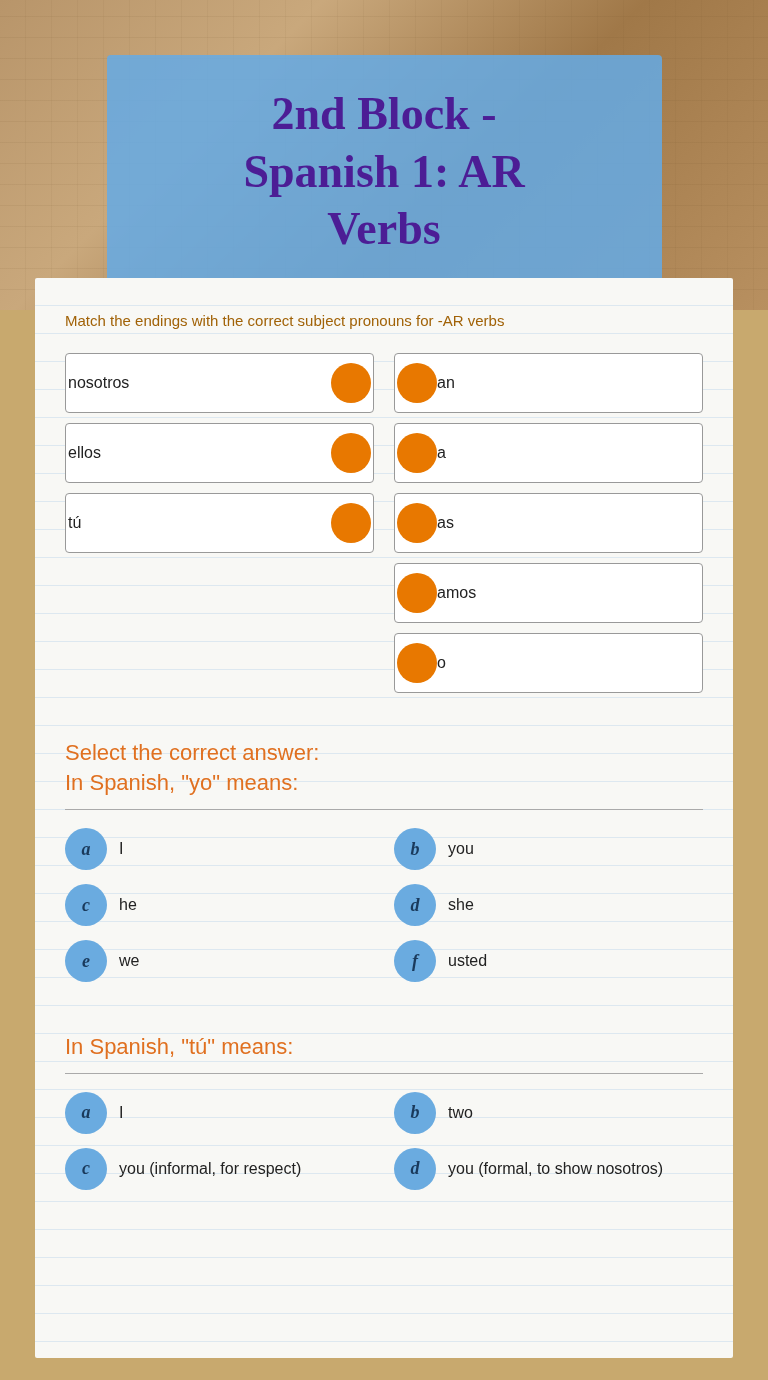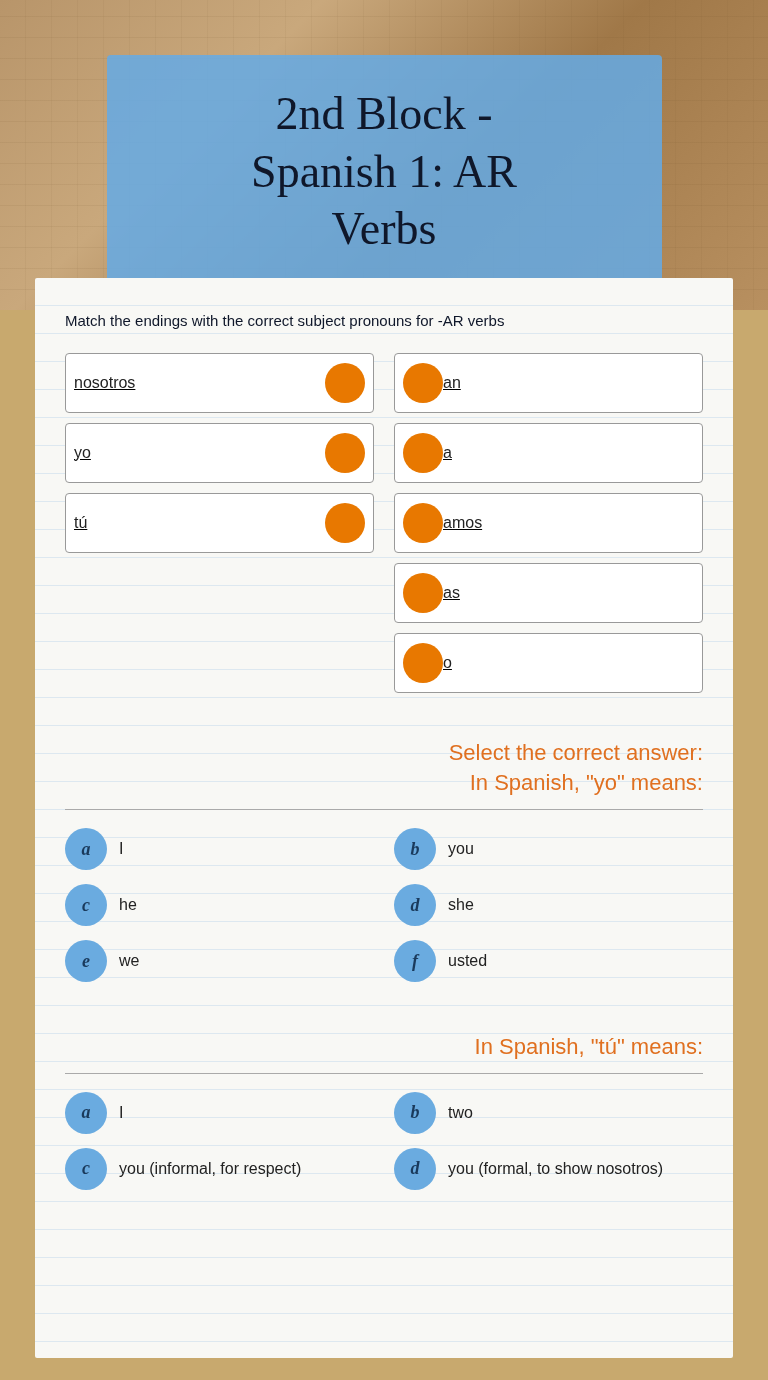--- a/index.html
+++ b/index.html
@@ -37,22 +37,22 @@
       margin: 55px auto 0;
       width: 555px;
       background: rgba(100, 170, 230, 0.85);
       border-radius: 4px;
       padding: 30px 40px 35px;
       text-align: center;
     }
 
     .header-title {
       font-size: 46px;
-      font-weight: normal;
-      color: #0f172a;
+      font-weight: bold;
+      color: #4c1d95;
       line-height: 1.25;
       font-family: 'Georgia', serif;
     }
 
     
     .main-card {
       position: relative;
       z-index: 10;
       background: #f8f8f5;
       margin: 0 35px;
@@ -66,21 +66,21 @@
         #dde8f0 27px,
         #dde8f0 28px
       );
       background-size: 100% 28px;
       min-height: 1080px;
     }
 
     
     .match-instruction {
       font-size: 15px;
-      color: #0f172a;
+      color: #a16207;
       margin-bottom: 20px;
       font-family: Arial, sans-serif;
       background: #f8f8f5;
       padding: 4px 0;
     }
 
     .match-container {
       display: flex;
       gap: 20px;
       margin-bottom: 10px;
@@ -92,24 +92,23 @@
       gap: 10px;
       flex: 1;
     }
 
     .match-item {
       display: flex;
       align-items: center;
       border: 1.5px solid #999;
       border-radius: 4px;
       background: white;
-      padding: 8px 8px;
+      padding: 8px 2px;
       min-height: 60px;
       position: relative;
-      text-decoration: underline;
     }
 
     .match-item-left {
       justify-content: space-between;
     }
 
     .match-item-right {
       justify-content: flex-start;
     }
 
@@ -128,21 +127,20 @@
       display: inline-block;
     }
 
     
     .select-section {
       margin-top: 45px;
     }
 
     .select-question {
       margin-bottom: 6px;
-      text-align: right;
     }
 
     .select-title {
       font-size: 22px;
       color: #e07020;
       font-family: Arial, sans-serif;
       line-height: 1.4;
     }
 
     .divider {
@@ -205,45 +203,45 @@
   <p class="match-instruction">Match the endings with the correct subject pronouns for -AR verbs</p>
 
   <div class="match-container">
 
     <div class="match-column">
       <div class="match-item match-item-left">
         <span class="match-label">nosotros</span>
         <span class="orange-dot"></span>
       </div>
       <div class="match-item match-item-left">
-        <span class="match-label">yo</span>
+        <span class="match-label">ellos</span>
         <span class="orange-dot"></span>
       </div>
       <div class="match-item match-item-left">
         <span class="match-label">tú</span>
         <span class="orange-dot"></span>
       </div>
     </div>
 
     <div class="match-column">
       <div class="match-item match-item-right">
         <span class="orange-dot"></span>
         <span class="match-label">an</span>
       </div>
       <div class="match-item match-item-right">
         <span class="orange-dot"></span>
         <span class="match-label">a</span>
       </div>
       <div class="match-item match-item-right">
         <span class="orange-dot"></span>
+        <span class="match-label">as</span>
+      </div>
+      <div class="match-item match-item-right">
+        <span class="orange-dot"></span>
         <span class="match-label">amos</span>
-      </div>
-      <div class="match-item match-item-right">
-        <span class="orange-dot"></span>
-        <span class="match-label">as</span>
       </div>
       <div class="match-item match-item-right">
         <span class="orange-dot"></span>
         <span class="match-label">o</span>
       </div>
     </div>
   </div>
 
   <div class="select-section">
     <div class="select-question">

